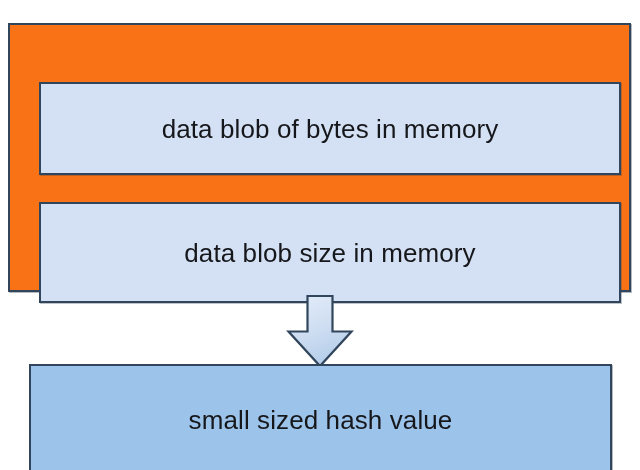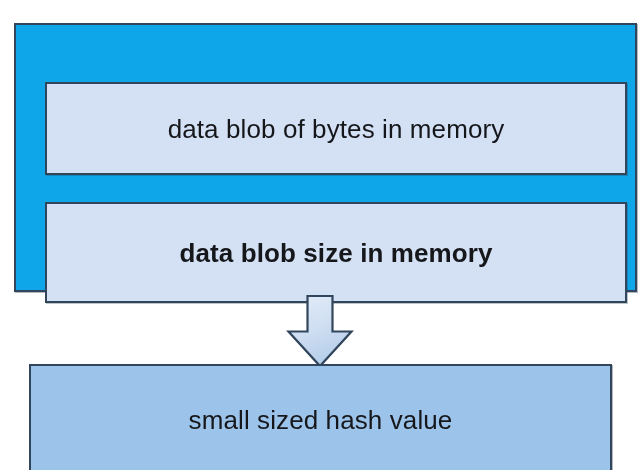--- a/index.html
+++ b/index.html
@@ -23,24 +23,23 @@
   }
 
   
   .outer-box {
     position: absolute;
     left: 8px;
     top: 23px;
     width: 623px;
     height: 269px;
     box-sizing: border-box;
-    background: #0ea5e9;
+    background: #f97316;
     border: 2px solid #31465c;
     box-shadow: 1px 1px 0 rgba(40, 55, 72, 0.35);
-    margin-left: 6px;
   }
 
   
   .inner-box {
     position: absolute;
     box-sizing: border-box;
     background: #d4e1f5;
     border: 2px solid #31465c;
     display: flex;
     flex-direction: column;
@@ -55,21 +54,20 @@
     top: 57px;
     width: 582px;
     height: 93px;
   }
 
   .inner-box-2 {
     left: 29px;
     top: 177px;
     width: 582px;
     height: 101px;
-    font-weight: bold;
   }
 
   .box-text {
     color: #16171a;
     font-size: 26px;
     line-height: 34px;
     letter-spacing: 0.1px;
     white-space: nowrap;
   }
 

